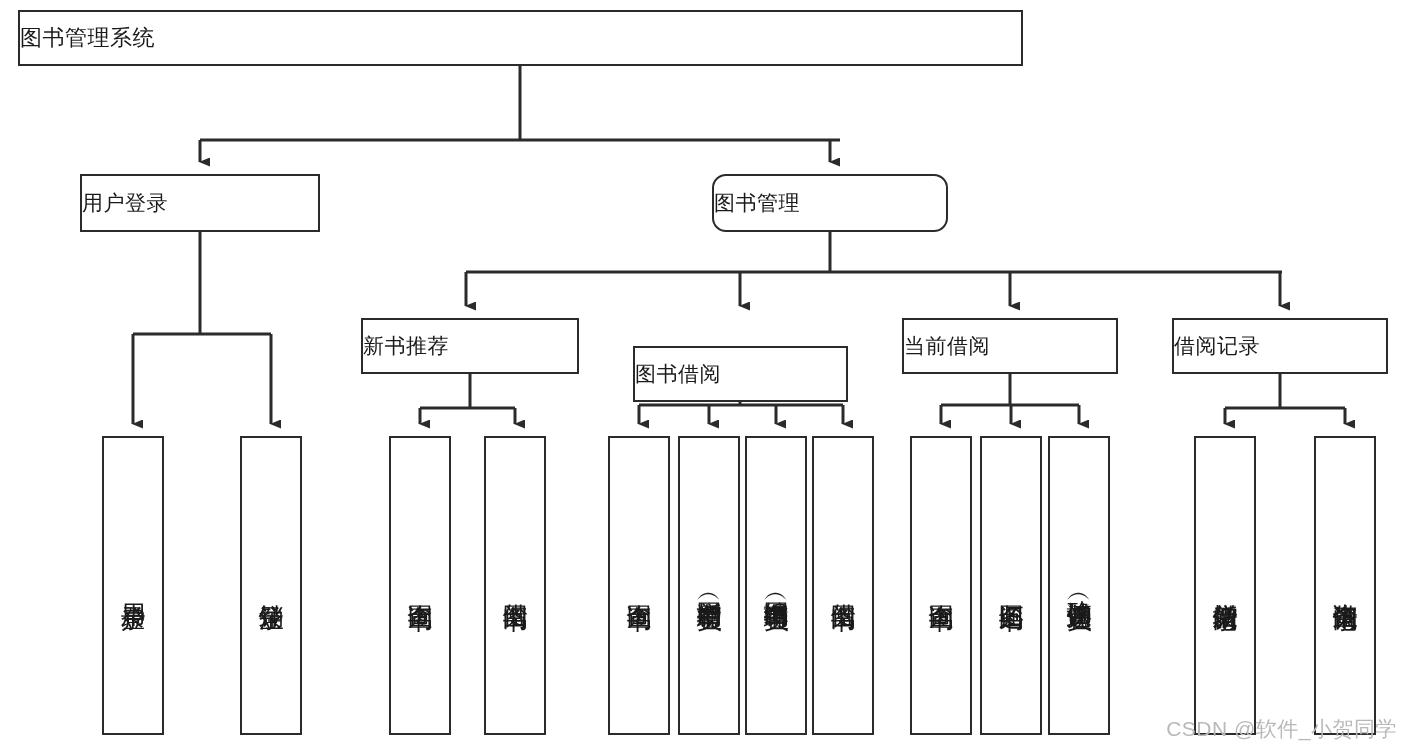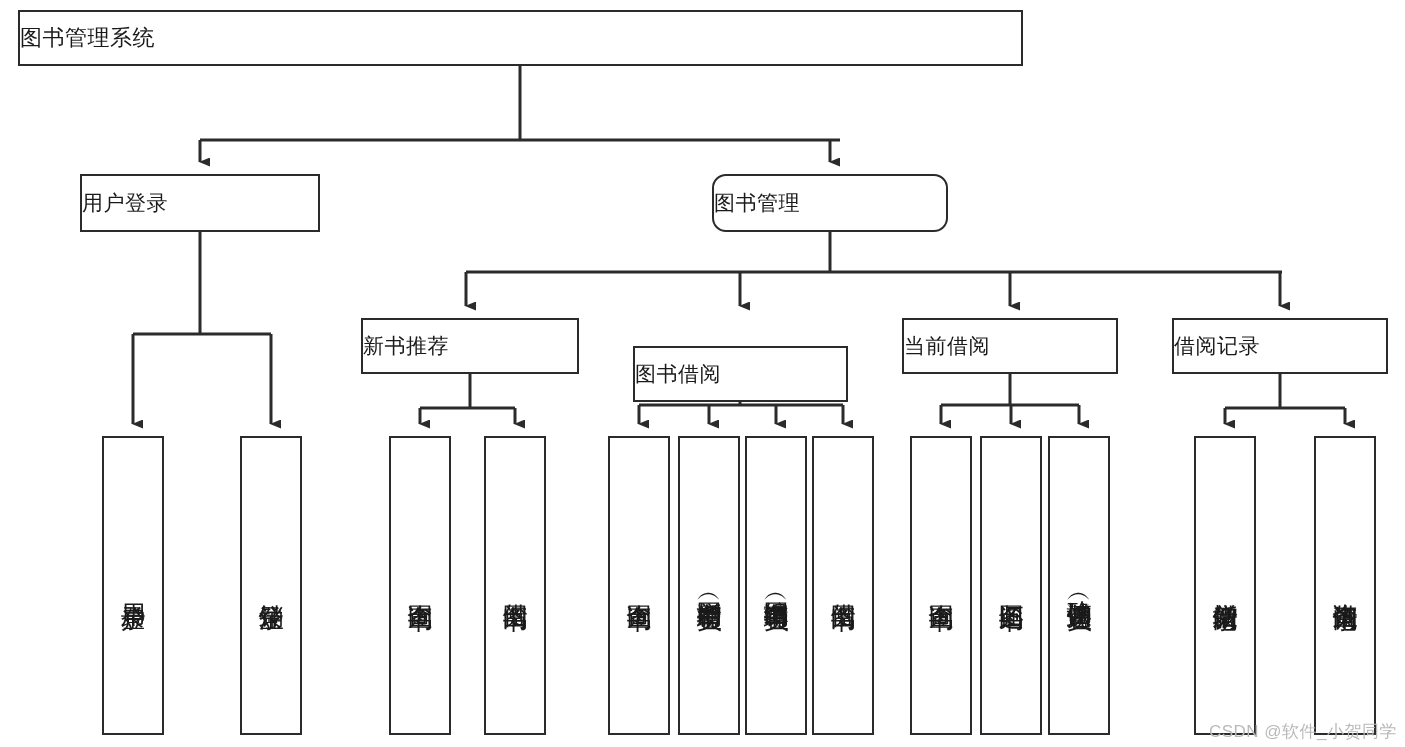--- a/index.html
+++ b/index.html
@@ -58,21 +58,21 @@
     white-space: nowrap;
     max-height: 100%;
   }
   .node-root .node-label {
     font-size: 22px;
   }
   #watermark {
     position: absolute;
     right: 8px;
     bottom: 4px;
-    font-size: 17px;
+    font-size: 21px;
     color: #b9b9b9;
     letter-spacing: 0.5px;
     white-space: nowrap;
     font-family: "Liberation Sans", sans-serif;
   }
 </style>
 </head>
 <body>
 
 <div id="diagram-root">

